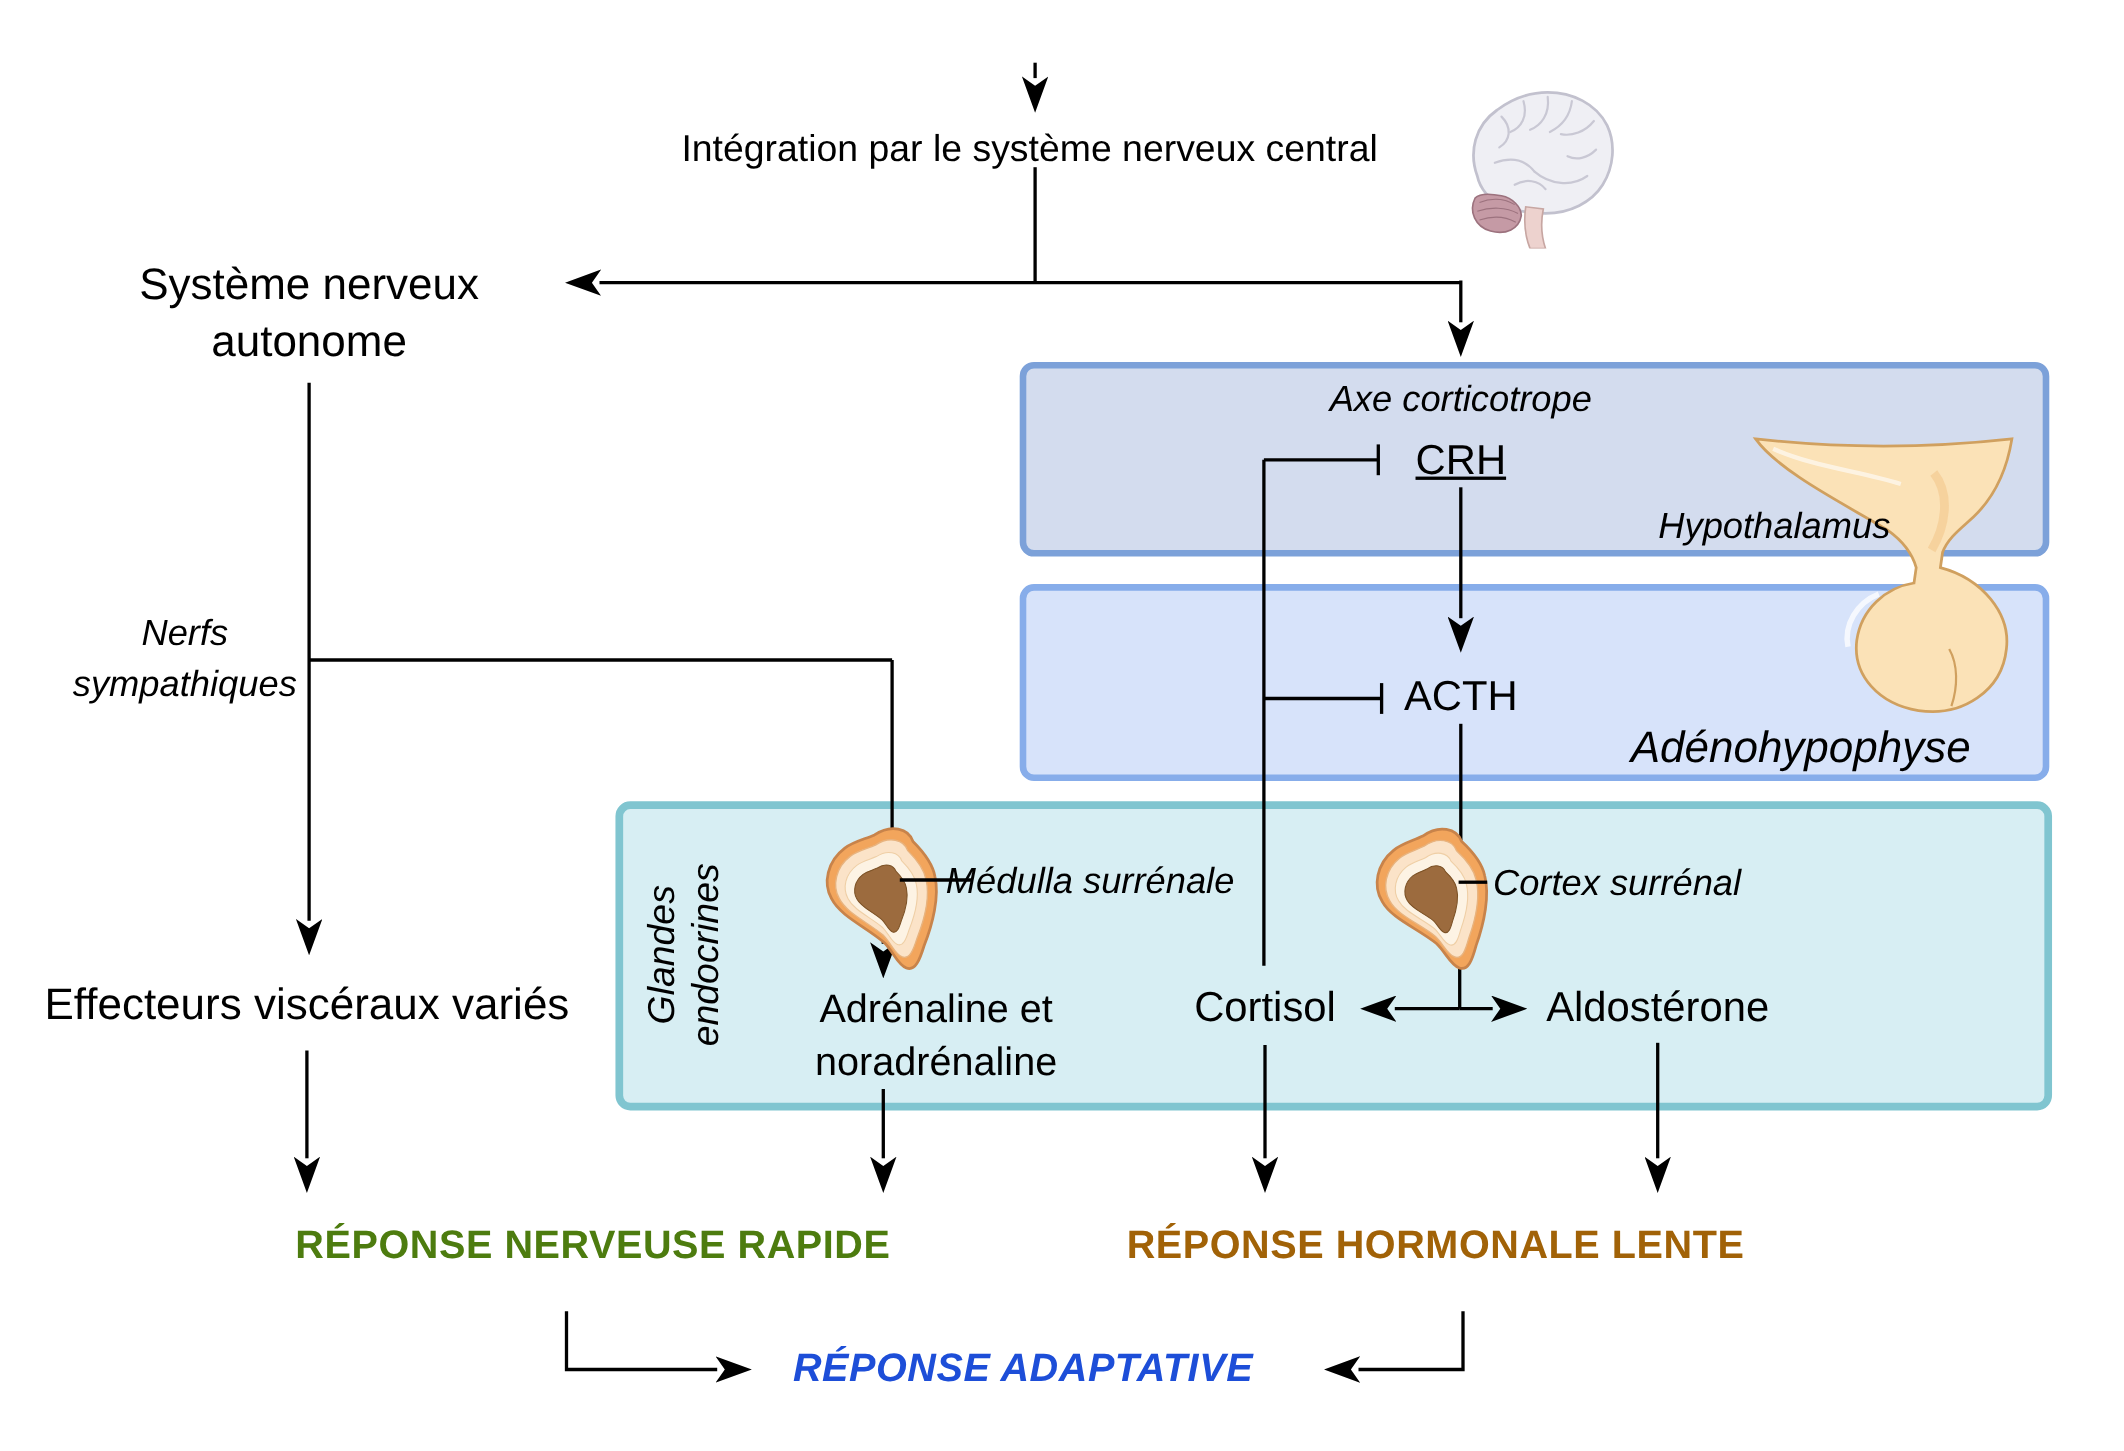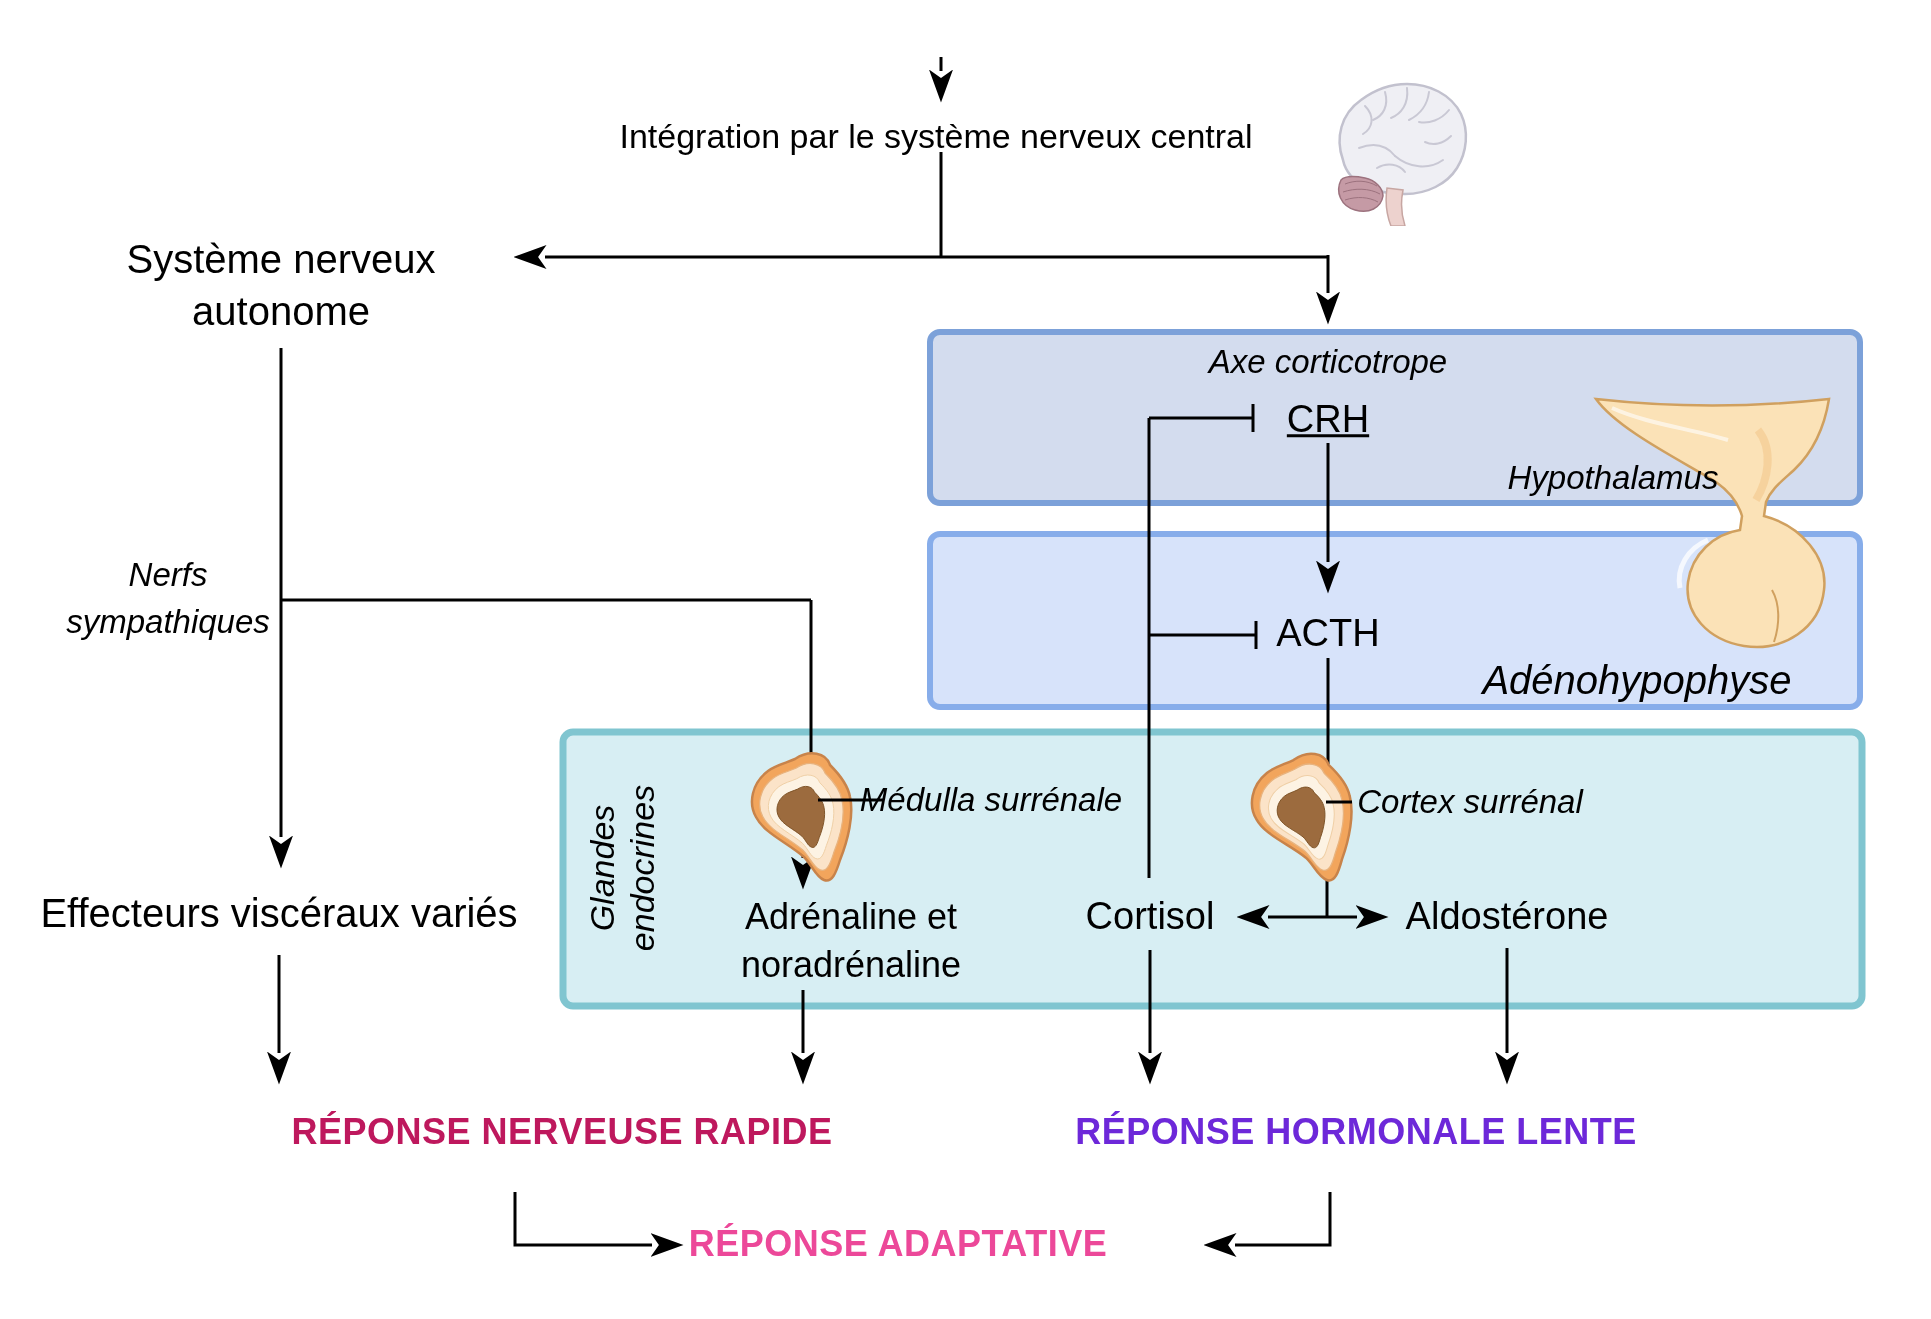--- a/index.html
+++ b/index.html
@@ -142,19 +142,19 @@
 
   <div class="lbl fs36" style="left:803px;top:941px;">
     <span>Adrénaline et</span>
     <span>noradrénaline</span>
   </div>
 
   <div class="lbl" style="left:1150px;top:917px;font-size:38px;">Cortisol</div>
 
   <div class="lbl" style="left:1507px;top:917px;font-size:38px;">Aldostérone</div>
 
-  <div class="lbl banner" style="left: 562px; top: 1131px; color: #be185d;">RÉPONSE NERVEUSE RAPIDE</div>
+  <div class="lbl banner" style="left: 539px; top: 1131px; color: #4d7c0f;">RÉPONSE NERVEUSE RAPIDE</div>
 
-  <div class="lbl banner" style="left: 1356px; top: 1131px; color: #6d28d9;">RÉPONSE HORMONALE LENTE</div>
+  <div class="lbl banner" style="left: 1305px; top: 1131px; color: #a16207;">RÉPONSE HORMONALE LENTE</div>
 
-  <div class="lbl banner" style="left: 898px; top: 1243px; color: #ec4899;">RÉPONSE ADAPTATIVE</div>
+  <div class="lbl banner" style="left: 930px; top: 1243px; color: #1d4ed8; font-style: italic;">RÉPONSE ADAPTATIVE</div>
 
 </div>
 
 </body></html>

